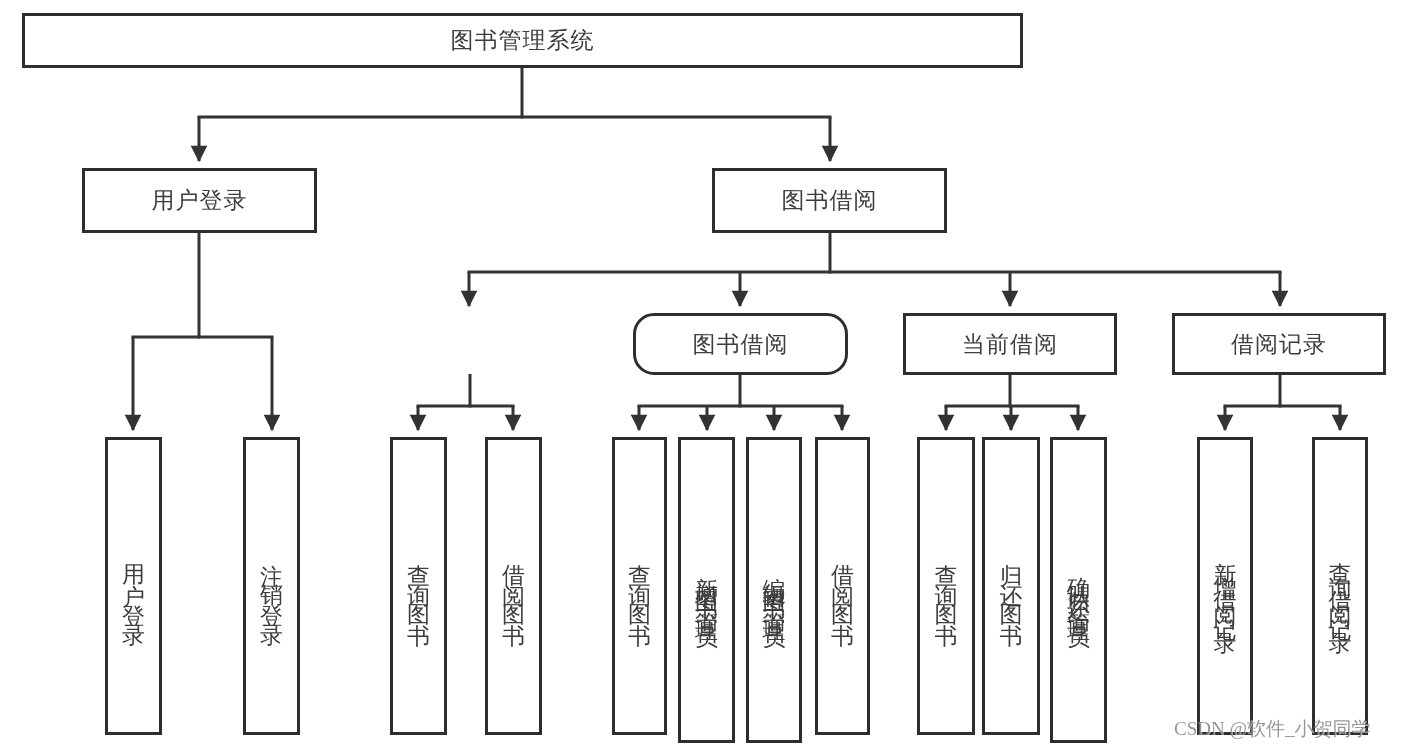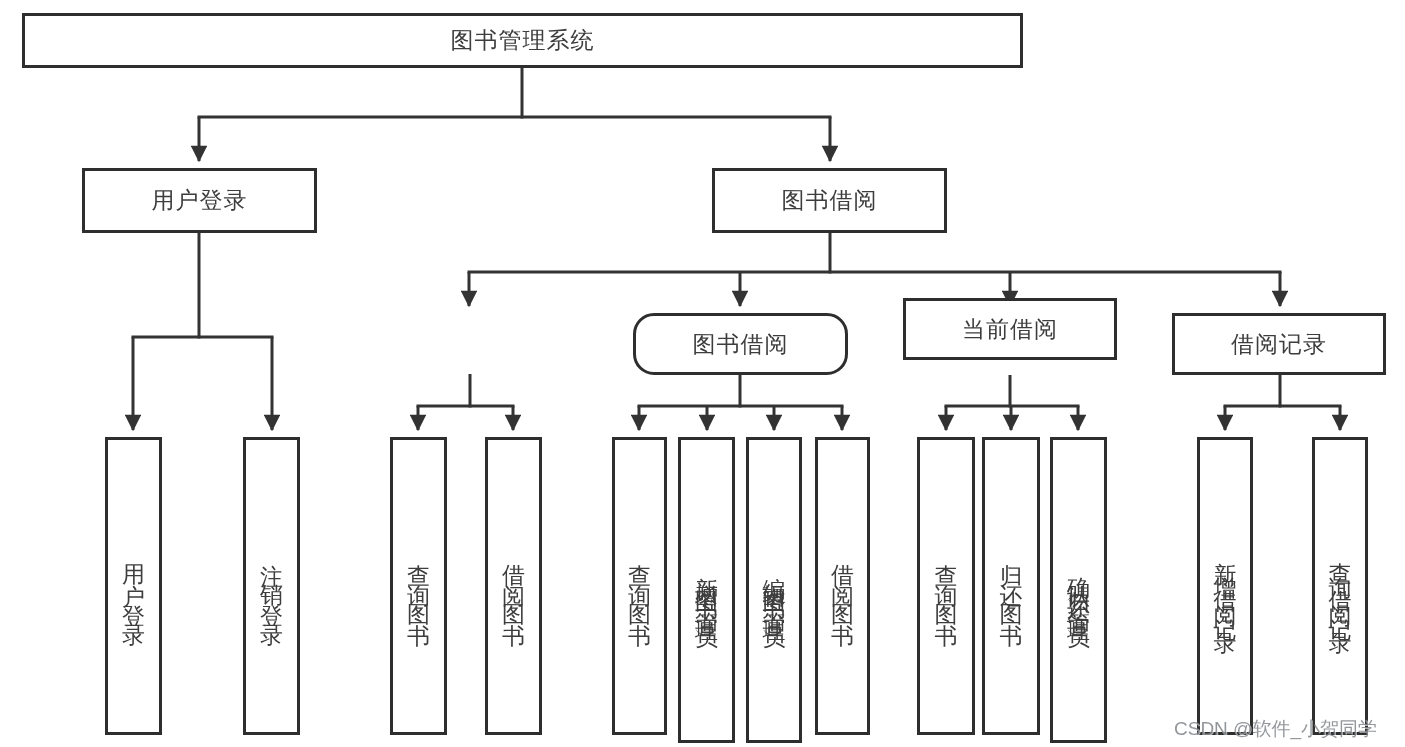--- a/index.html
+++ b/index.html
@@ -32,20 +32,21 @@
   .v6 span { letter-spacing: 14px; }
   .v9 span { letter-spacing: 7px; }
   #watermark {
     position: absolute;
     left: 1174px; top: 716px;
     width: 215px;
     font-size: 19px;
     color: rgba(128,133,139,0.85);
     white-space: nowrap;
     text-shadow: 1px 1px 0 rgba(255,255,255,0.6);
+    font-family: Liberation Serif, serif;
   }
 </style>
 </head>
 <body>
 
 <div id="canvas">
 
   <svg id="wires" viewBox="0 0 1405 747" xmlns="http://www.w3.org/2000/svg">
     <defs>
       <marker id="arrow" viewBox="0 0 10 10" refX="9.2" refY="5" markerWidth="7.5" markerHeight="5.5" orient="auto-start-reverse">
@@ -95,21 +96,21 @@
       <path d="M 1340 406 V 430" marker-end="url(#arrow)"></path>
     </g>
   </svg>
 
   <div class="node hbox" style="left:22px; top:13px; width:1001px; height:55px;">图书管理系统</div>
 
   <div class="node hbox" style="left:82px; top:168px; width:235px; height:65px;">用户登录</div>
   <div class="node hbox" style="left:712px; top:168px; width:235px; height:65px;">图书借阅</div>
 
   <div class="node hbox" style="left:633px; top:313px; width:215px; height:62px;border-radius:21px;">图书借阅</div>
-  <div class="node hbox" style="left:903px; top:298px; width:214px; height:62px;">当前借阅</div>
+  <div class="node hbox" style="left:903px; top:313px; width:214px; height:62px;">当前借阅</div>
   <div class="node hbox" style="left:1172px; top:313px; width:214px; height:62px;text-align:center;">借阅记录</div>
 
   <div class="node vbox v4" style="left:105px; top:437px; width:57px; height:298px;">
     <span>用户登录</span>
   </div>
   <div class="node vbox v4" style="left:243px; top:437px; width:57px; height:298px;">
     <span>注销登录</span>
   </div>
 
   <div class="node vbox v4" style="left:390px; top:437px; width:57px; height:298px;">

